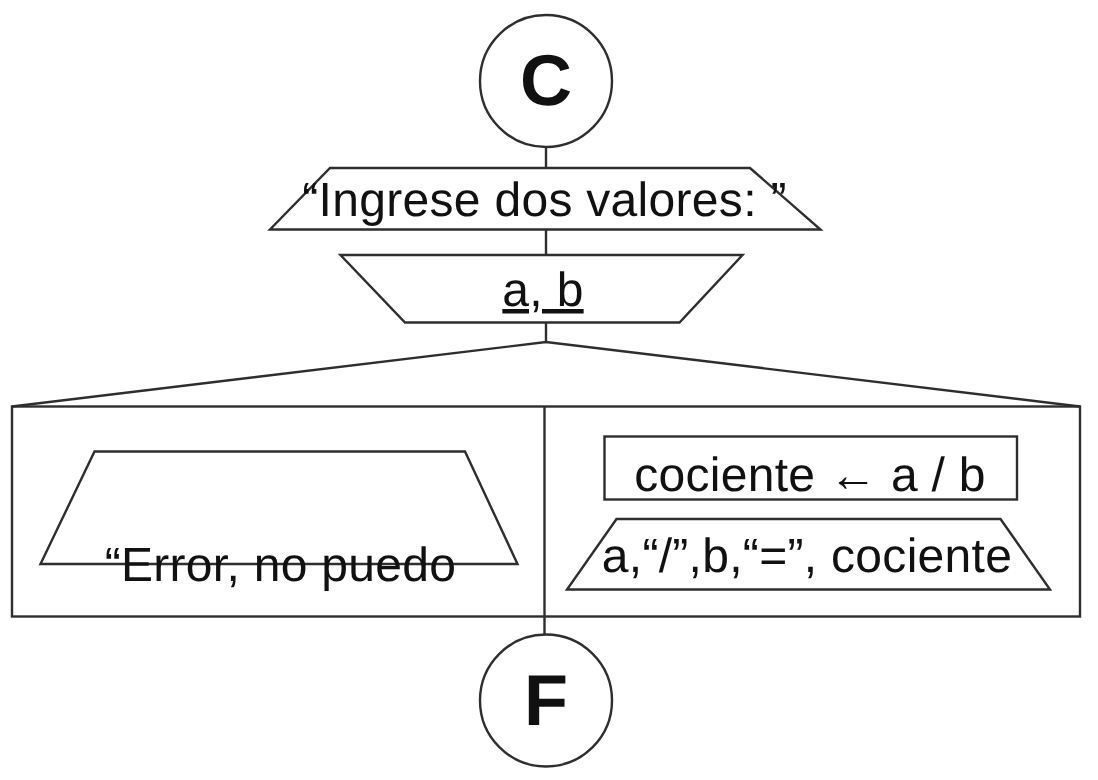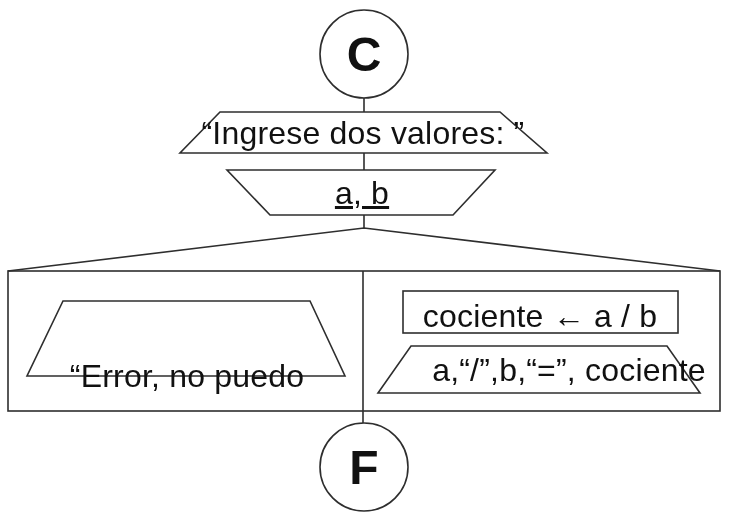--- a/index.html
+++ b/index.html
@@ -75,17 +75,17 @@
 
   <div class="lbl" style="left:362px; top:193px;text-decoration:underline;">a, b</div>
 
 
   <div class="lbl multiline" style="left:187px; top:332px;margin-top:44px;">
     <span>“Error, no puedo</span>
   </div>
 
   <div class="lbl" style="left:540px; top:316px;">cociente ← a / b</div>
 
-  <div class="lbl" style="left:569px; top:370px;">a,“/”,b,“=”, cociente</div>
+  <div class="lbl" style="left:538px; top:370px;">a,“/”,b,“=”, cociente</div>
 
   <div class="lbl terminal-lbl" style="left:364px; top:468px;">F</div>
 
 </div>
 
 </body></html>

